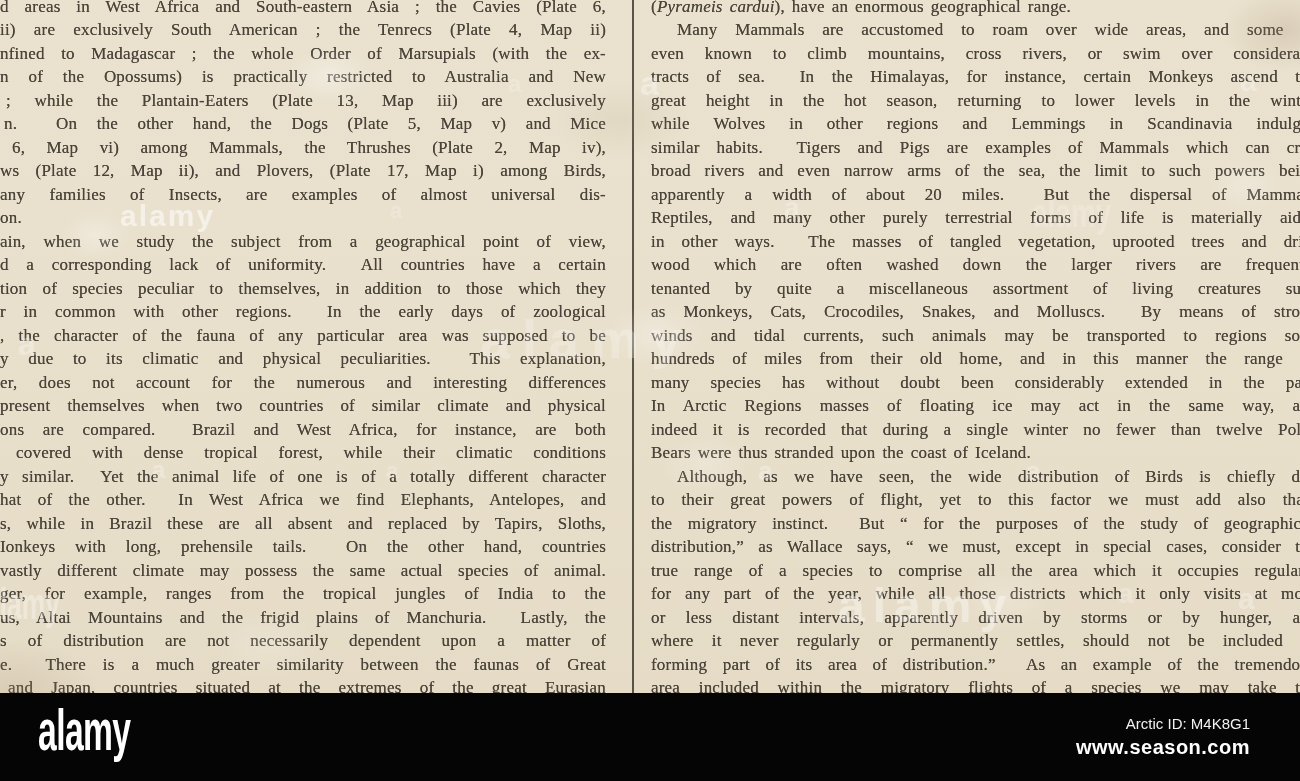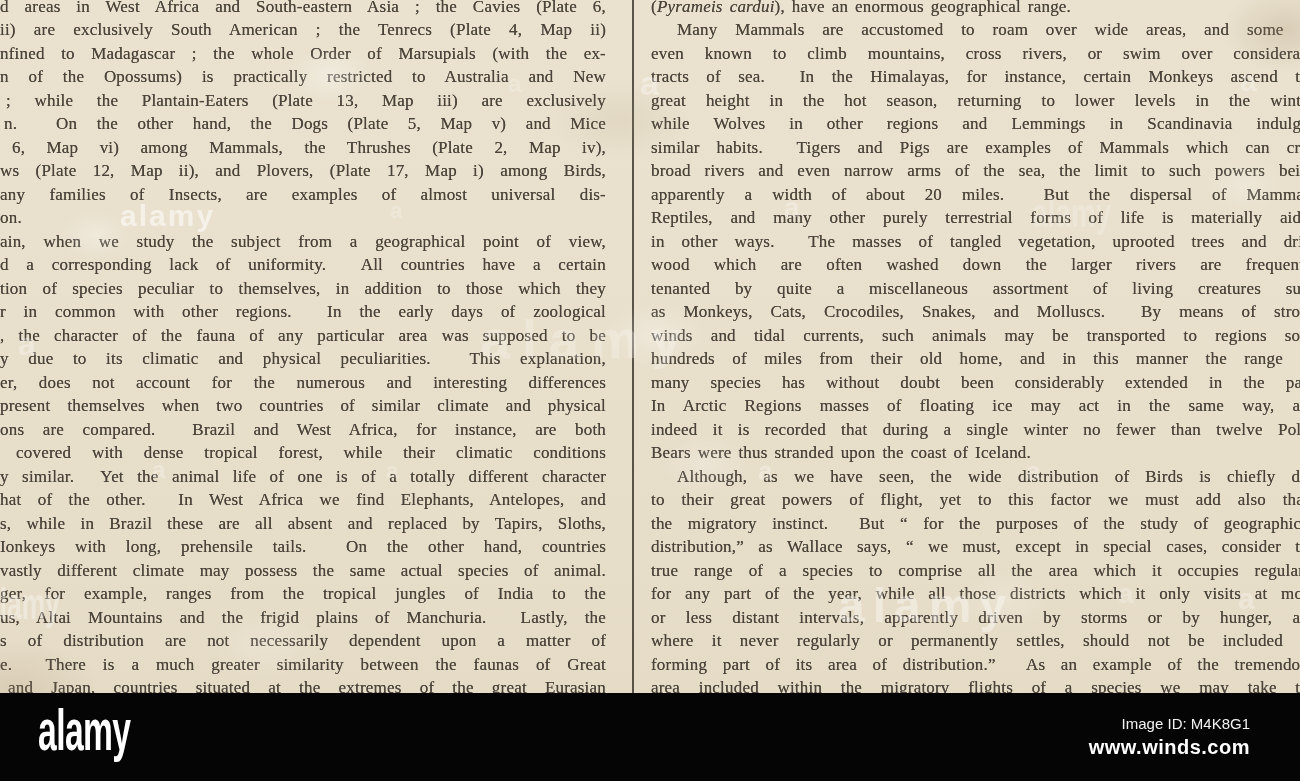--- a/index.html
+++ b/index.html
@@ -139,17 +139,17 @@
       <span class="wm" style="left: 152px; top: 458px; font-size: 24px; opacity: 0.28;">a</span>
       <span class="wm" style="left: 386px; top: 460px; font-size: 22px; opacity: 0.22;">a</span>
       <span class="wm" style="left: 758px; top: 458px; font-size: 26px; opacity: 0.3;">a</span>
       <span class="wm" style="left: 1026px; top: 458px; font-size: 26px; opacity: 0.3;">a</span>
       <span class="wm" style="left: 1118px; top: 580px; font-size: 28px; opacity: 0.25;">a</span>
       <span class="wm" style="left: 1238px; top: 584px; font-size: 30px; opacity: 0.3;">a</span>
     </div>
   <div class="bar">
     <div class="logo">alamy</div>
     <div class="credit">
-      <div class="iid">Image ID: M4K8G1</div>
-      <div class="url">www.winds.com</div>
+      <div class="iid">Arctic ID: M4K8G1</div>
+      <div class="url">www.season.com</div>
     </div>
   </div>
 </div>
 
 </body></html>

